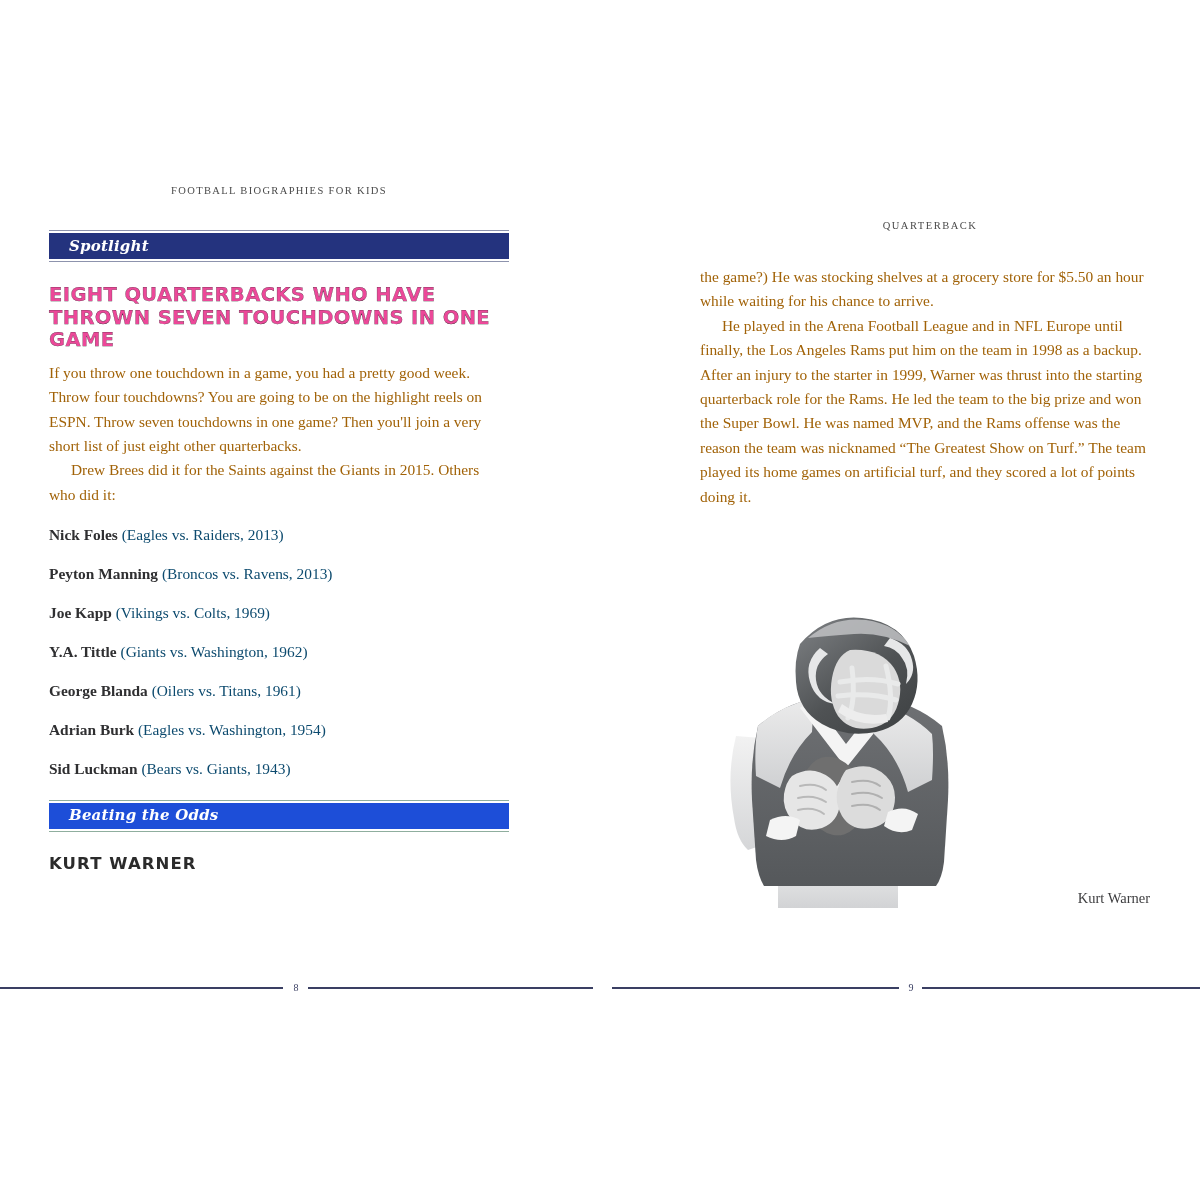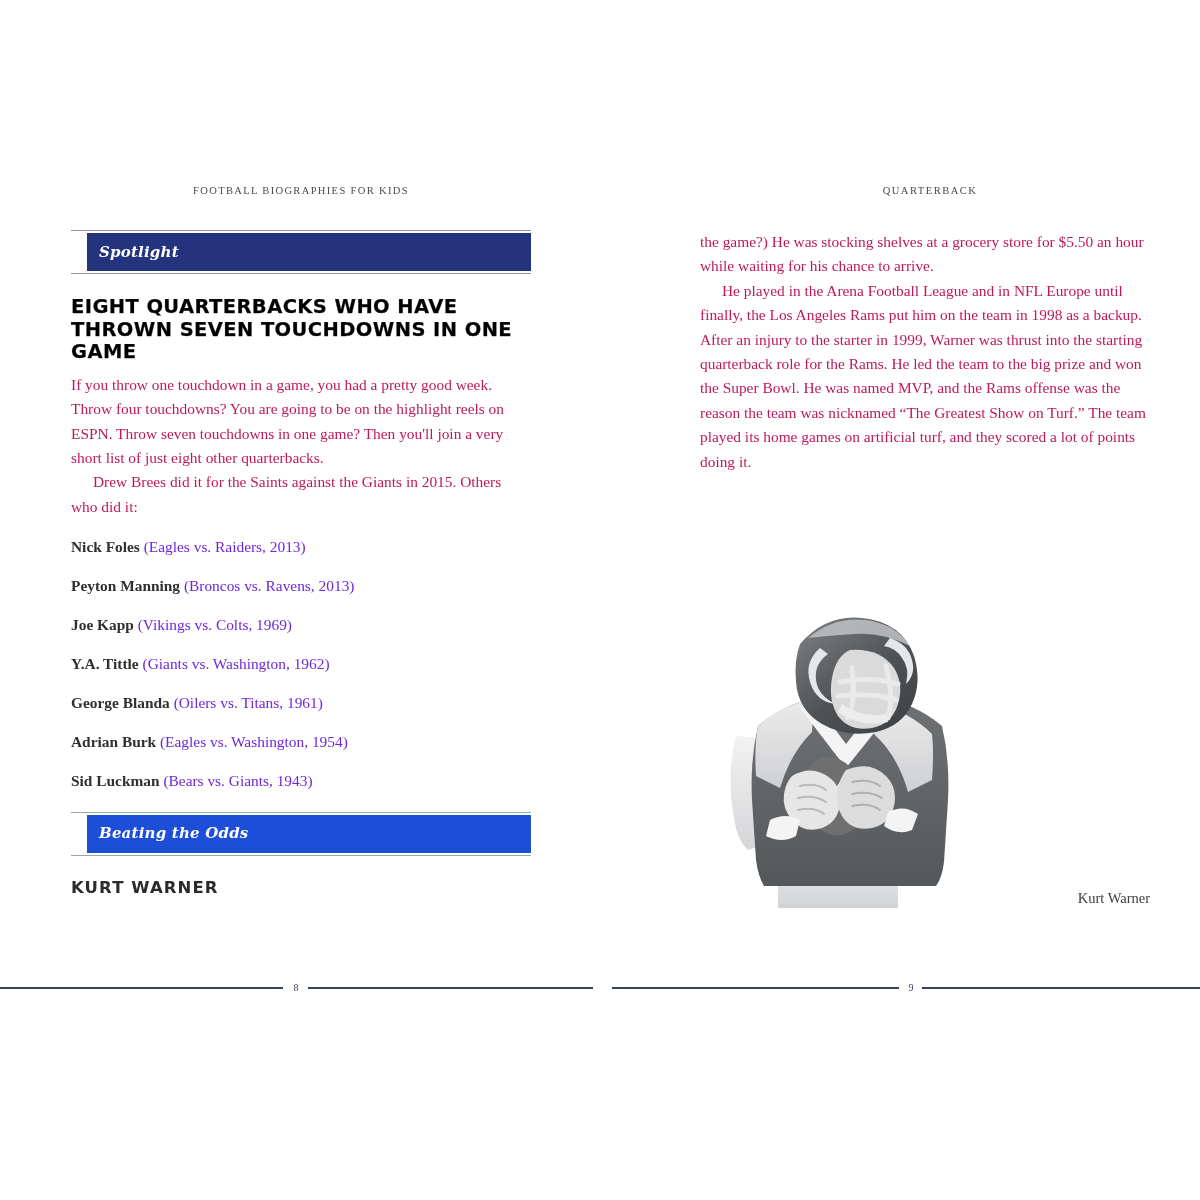--- a/index.html
+++ b/index.html
@@ -23,22 +23,22 @@
     top: 0;
     width: 1200px;
     height: 1200px;
   }
 
   .page {
     position: absolute;
     top: 185px;
     width: 460px;
   }
-  .page-left  { left: 71px; }
-  .page-right { left: 700px; }
+  .page-left  { left: 49px; }
+  .page-right { left: 700px; margin-top: 35px; }
 
   .running-head {
     text-align: center;
     font-family: "Liberation Serif", serif;
     font-size: 10.5px;
     letter-spacing: 1.35px;
     color: #4a4a4a;
     text-transform: uppercase;
     margin: 0 0 34px 0;
     font-weight: normal;
@@ -52,26 +52,25 @@
   .banner-rule {
     height: 1px;
     background: #8d93ad;
     margin: 0;
   }
   .banner-rule.green { background: #8fae9e; }
   .banner-rule.top { margin-bottom: 2px; }
   .banner-rule.bottom { margin-top: 2px; }
 
   .banner {
-    height: 38px;
+    height: 26px;
     display: flex;
     align-items: center;
-    padding-left: 12px;
+    padding-left: 20px;
     box-sizing: border-box;
-    margin-left: 16px;
   }
   .banner-blue  { background: #24337e; }
   .banner-green { background: #1d4ed8; }
 
   .banner-label {
     color: #ffffff;
     font-family: "DejaVu Serif", serif;
     font-style: italic;
     font-weight: bold;
     font-size: 15px;
@@ -79,42 +78,42 @@
     line-height: 1;
   }
 
   
   .section-title {
     font-family: "DejaVu Sans", sans-serif;
     font-weight: bold;
     font-size: 19.5px;
     line-height: 1.16;
     letter-spacing: 0.4px;
-    color: #000000;
+    color: #ec4899;
     text-transform: uppercase;
     margin: 0 0 9px 0;
     -webkit-text-stroke: 0.25px #2b2b2b;
   }
   .sub-title {
     font-family: "DejaVu Sans", sans-serif;
     font-weight: bold;
     font-size: 16.5px;
     letter-spacing: 1.1px;
     color: #2b2b2b;
     text-transform: uppercase;
     margin: 0 0 7px 0;
   }
 
   
   p.body {
     margin: 0;
     font-family: "Liberation Serif", serif;
     font-size: 15.4px;
     line-height: 24.4px;
-    color: #be185d;
+    color: #a16207;
     text-align: left;
   }
   p.body + p.body { text-indent: 22px; }
 
   
   .qb-list {
     list-style: none;
     margin: 20px 0 0 0;
     padding: 0;
   }
@@ -122,21 +121,21 @@
     font-family: "Liberation Serif", serif;
     font-size: 15.4px;
     line-height: 1;
     margin-bottom: 23.5px;
     color: #8b8d92;
   }
   .qb-name {
     font-weight: bold;
     color: #2f2f31;
   }
-  .qb-detail { color: #6d28d9; }
+  .qb-detail { color: #0c4a6e; }
 
   
   .figure {
     position: absolute;
     left: 700px;
     top: 608px;
     width: 450px;
     height: 340px;
   }
   .figure svg { display: block; }

